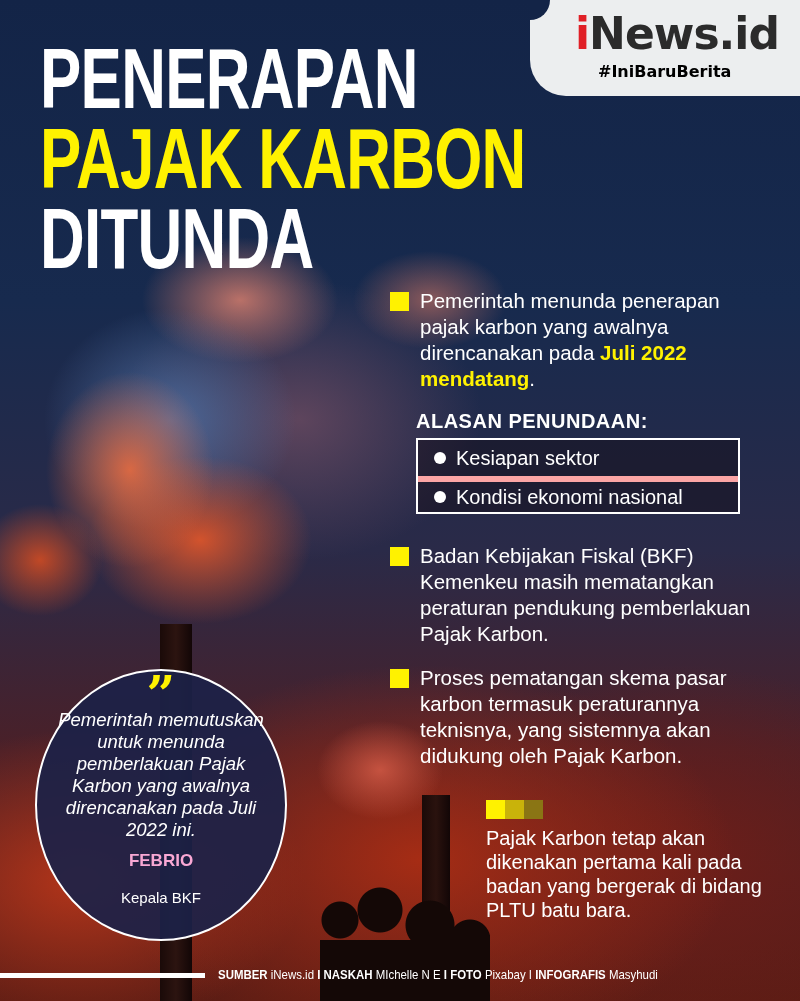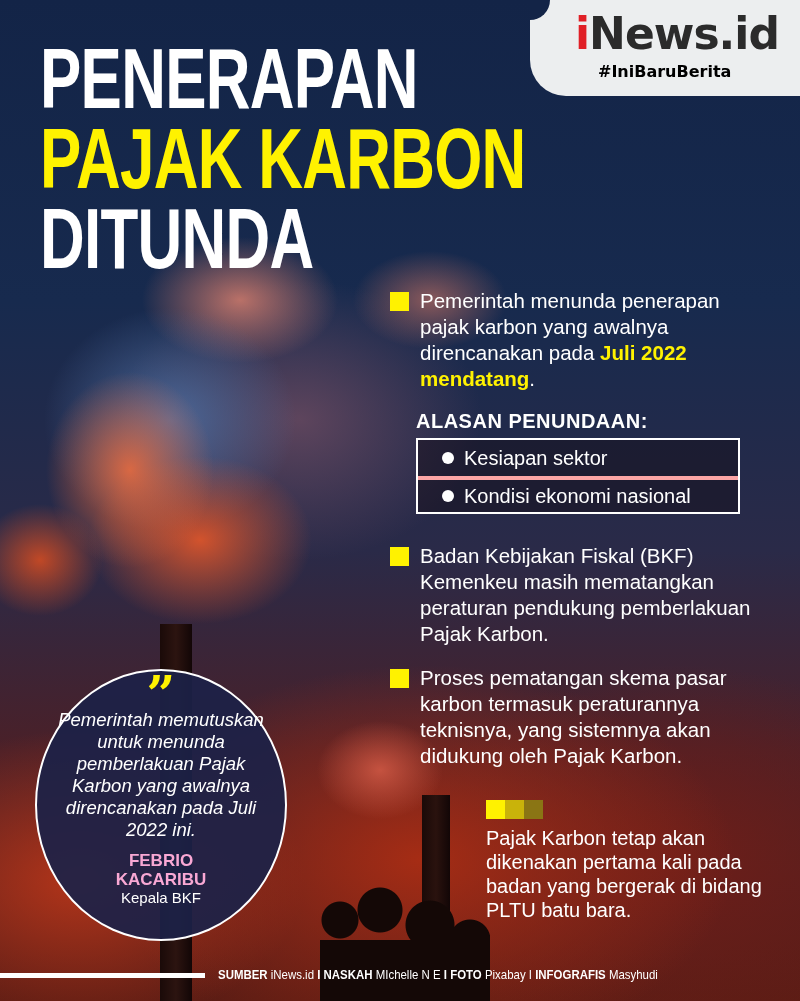--- a/index.html
+++ b/index.html
@@ -91,24 +91,24 @@
 
     .reasons-title {
       position: absolute; left: 416px; top: 410px;
       font-weight: bold; font-size: 20px; letter-spacing: 0.5px;
     }
     .reasons-box {
       position: absolute; left: 416px; top: 438px; width: 324px; height: 76px;
       border: 2px solid #ffffff; background: rgba(20,10,20,0.45);
     }
     .reason {
-      height: 36px; display: flex; align-items: center; padding-left: 24px;
+      height: 36px; display: flex; align-items: center; padding-left: 16px;
       font-size: 20px;
     }
-    .reason + .reason { border-top: 4px solid #fca5a5; }
+    .reason + .reason { border-top: 6px solid #fca5a5; }
     .dot { width: 12px; height: 12px; border-radius: 50%; background: #fff; margin-right: 10px; }
 
     .last-bar {
       position: absolute; left: 486px; top: 800px; display: flex;
     }
     .last-bar span { width: 19px; height: 19px; display: block; }
     .last-text {
       position: absolute; left: 486px; top: 826px; width: 300px;
       font-size: 20px; line-height: 24px;
     }
@@ -198,21 +198,20 @@
   <span style="background:#c9b30a;"></span>
   <span style="background:#8a7514;"></span>
 </div>
 <div class="last-text">Pajak Karbon tetap akan dikenakan pertama kali pada badan yang bergerak di bidang PLTU batu bara.</div>
 
 <div class="quote-circle">
   <div class="quote-mark">”</div>
   <div class="quote-text" style="padding:0 14px;">Pemerintah memutuskan untuk menunda pemberlakuan Pajak Karbon yang awalnya direncanakan pada Juli 2022 ini.</div>
   <div class="quote-name">
     <div>FEBRIO</div>
-    <div>KACARIBU</div>
   </div>
   <div class="quote-role">
     <div>Kepala BKF</div>
   </div>
 </div>
 
 <div class="footer-line"></div>
 <div class="footer">
   <b>SUMBER</b> <span>iNews.id</span>
   <b>I</b>

